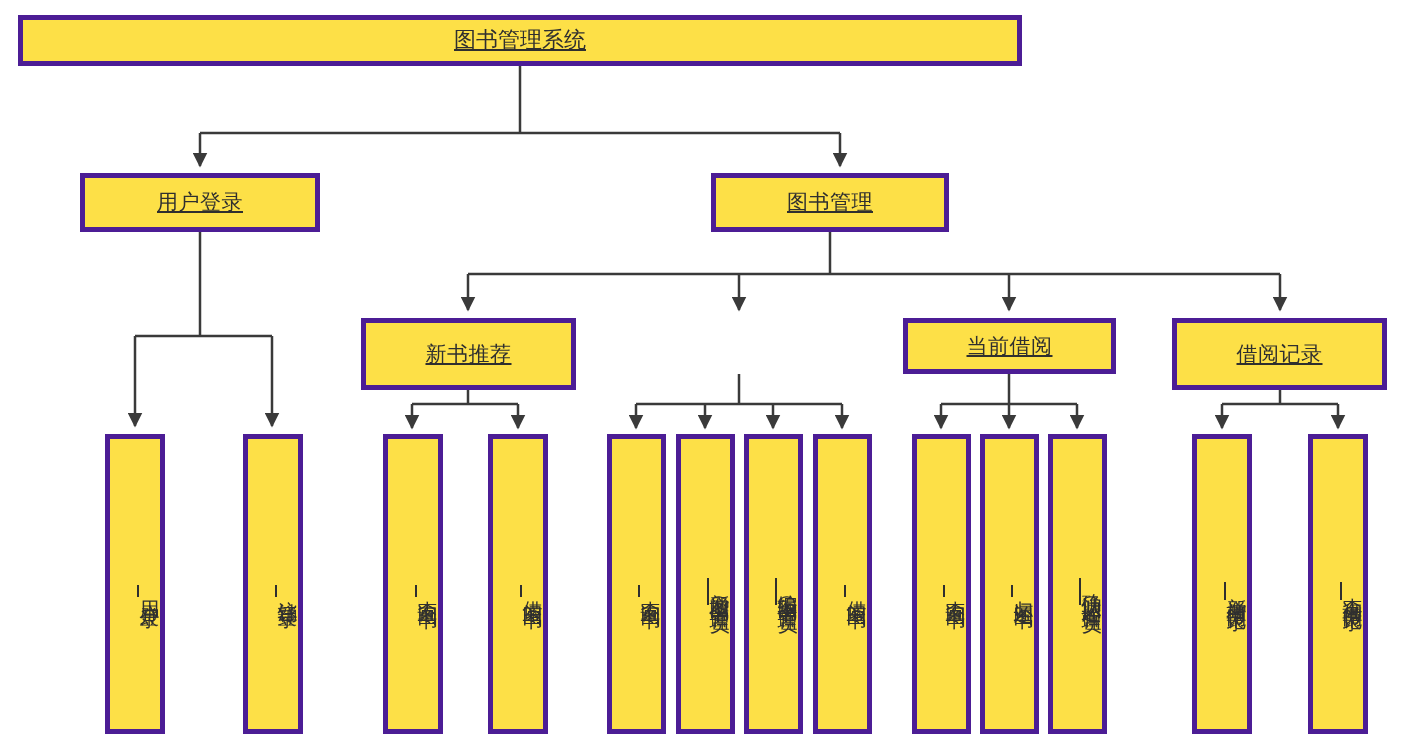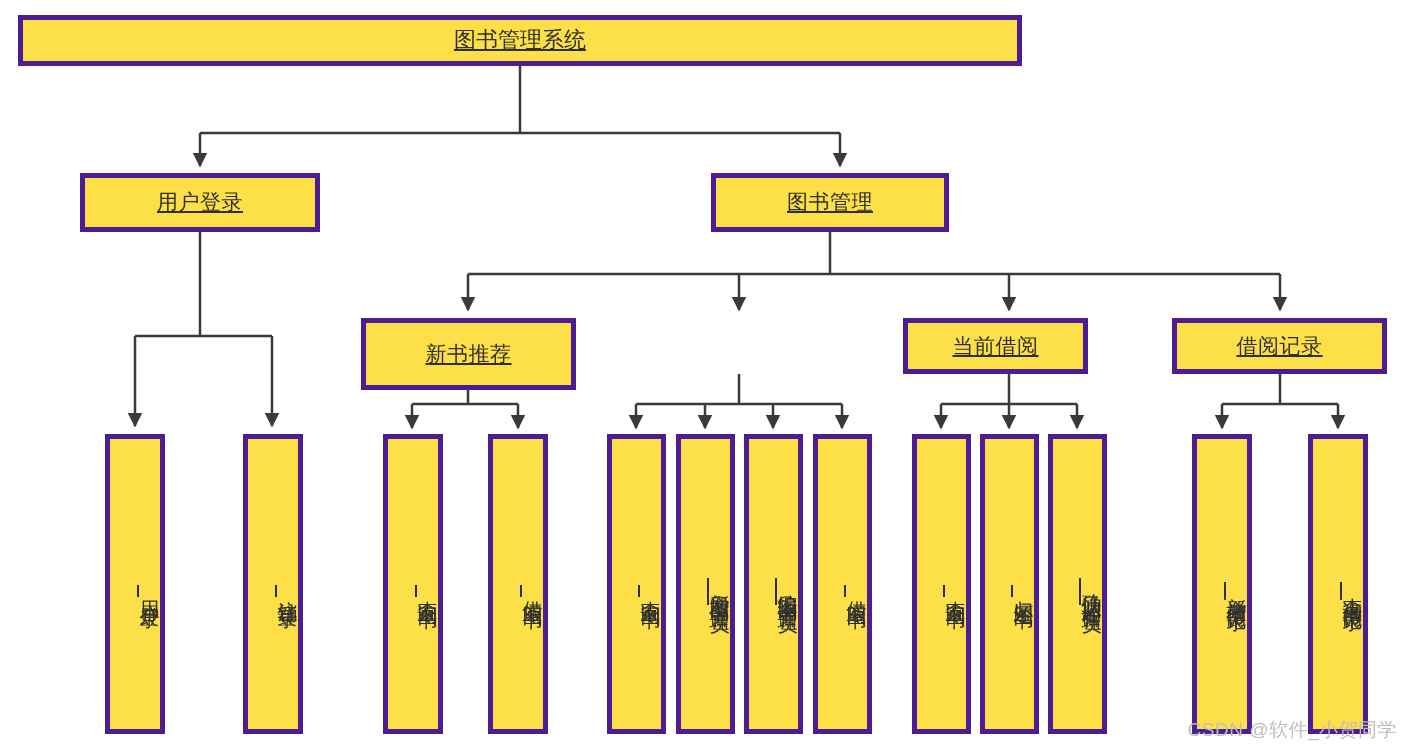--- a/index.html
+++ b/index.html
@@ -138,25 +138,25 @@
 
   <div class="node node-h" style="left:711px; top:173px; width:238px; height:59px;">
     <span>图书管理</span>
   </div>
 
   <div class="node node-h" style="left:361px; top:318px; width:215px; height:72px;">
     <span>新书推荐</span>
   </div>
 
 
-  <div class="node node-h" style="left:903px; top:318px; width:185px; height:56px;">
+  <div class="node node-h" style="left:903px; top:318px; width:213px; height:56px;">
     <span>当前借阅</span>
   </div>
 
-  <div class="node node-h" style="left:1172px; top:318px; width:215px; height:56px;">
+  <div class="node node-h" style="left:1172px; top:318px; width:215px; height:72px;">
     <span>借阅记录</span>
   </div>
 
   <div class="node node-v" style="left:105px; top:434px; width:60px; height:300px;">
     <span class="vlabel">用户登录</span>
   </div>
 
   <div class="node node-v" style="left:243px; top:434px; width:60px; height:300px;">
     <span class="vlabel">注销登录</span>
   </div>
@@ -198,15 +198,14 @@
   </div>
 
   <div class="node node-v" style="left:1192px; top:434px; width:60px; height:300px;">
     <span class="vlabel">新增借阅记录</span>
   </div>
 
   <div class="node node-v" style="left:1308px; top:434px; width:60px; height:300px;">
     <span class="vlabel">查询借阅记录</span>
   </div>
 
-  <div class="watermark">CSDN @软件_小贺同学</div>
 
 </div>
 
 </body></html>

